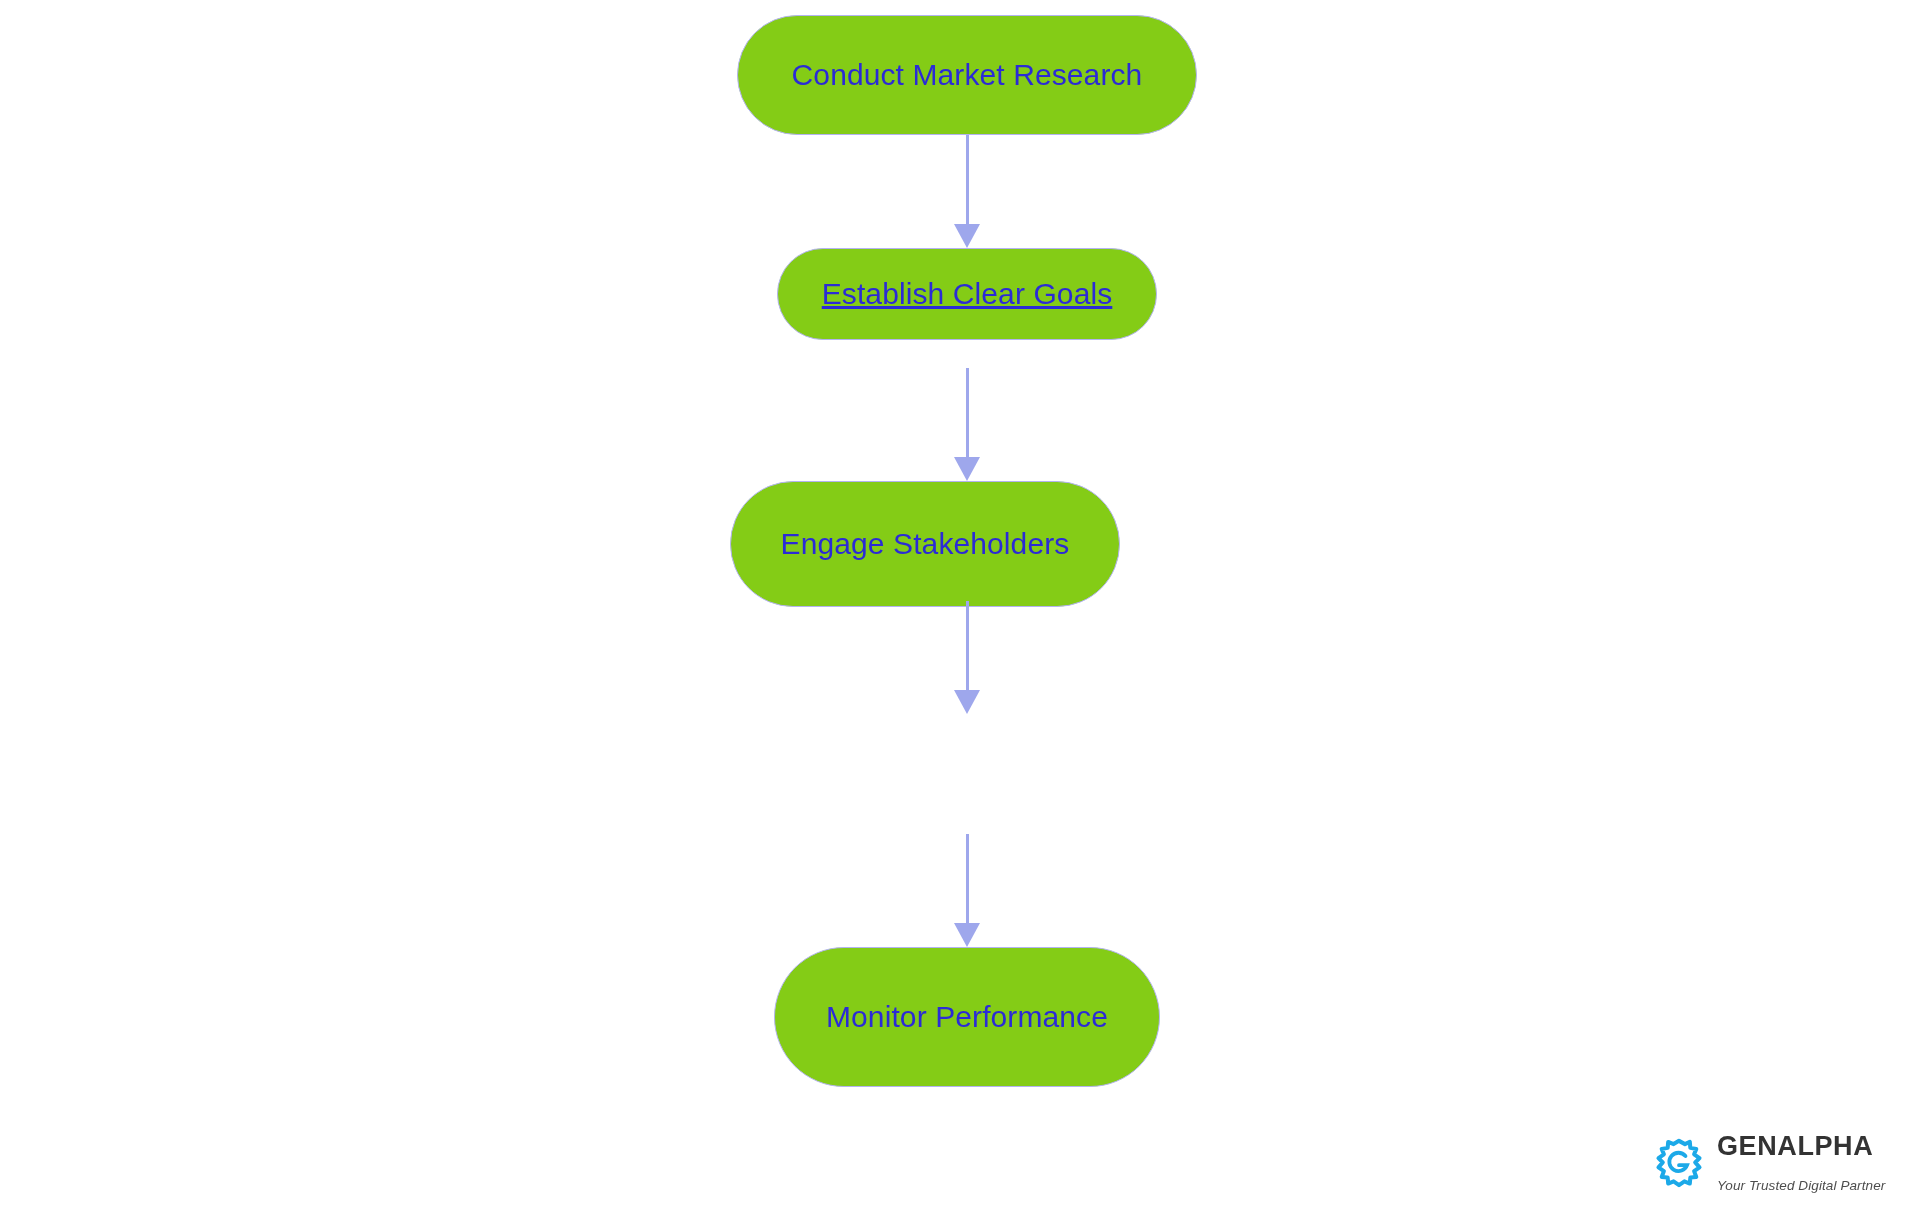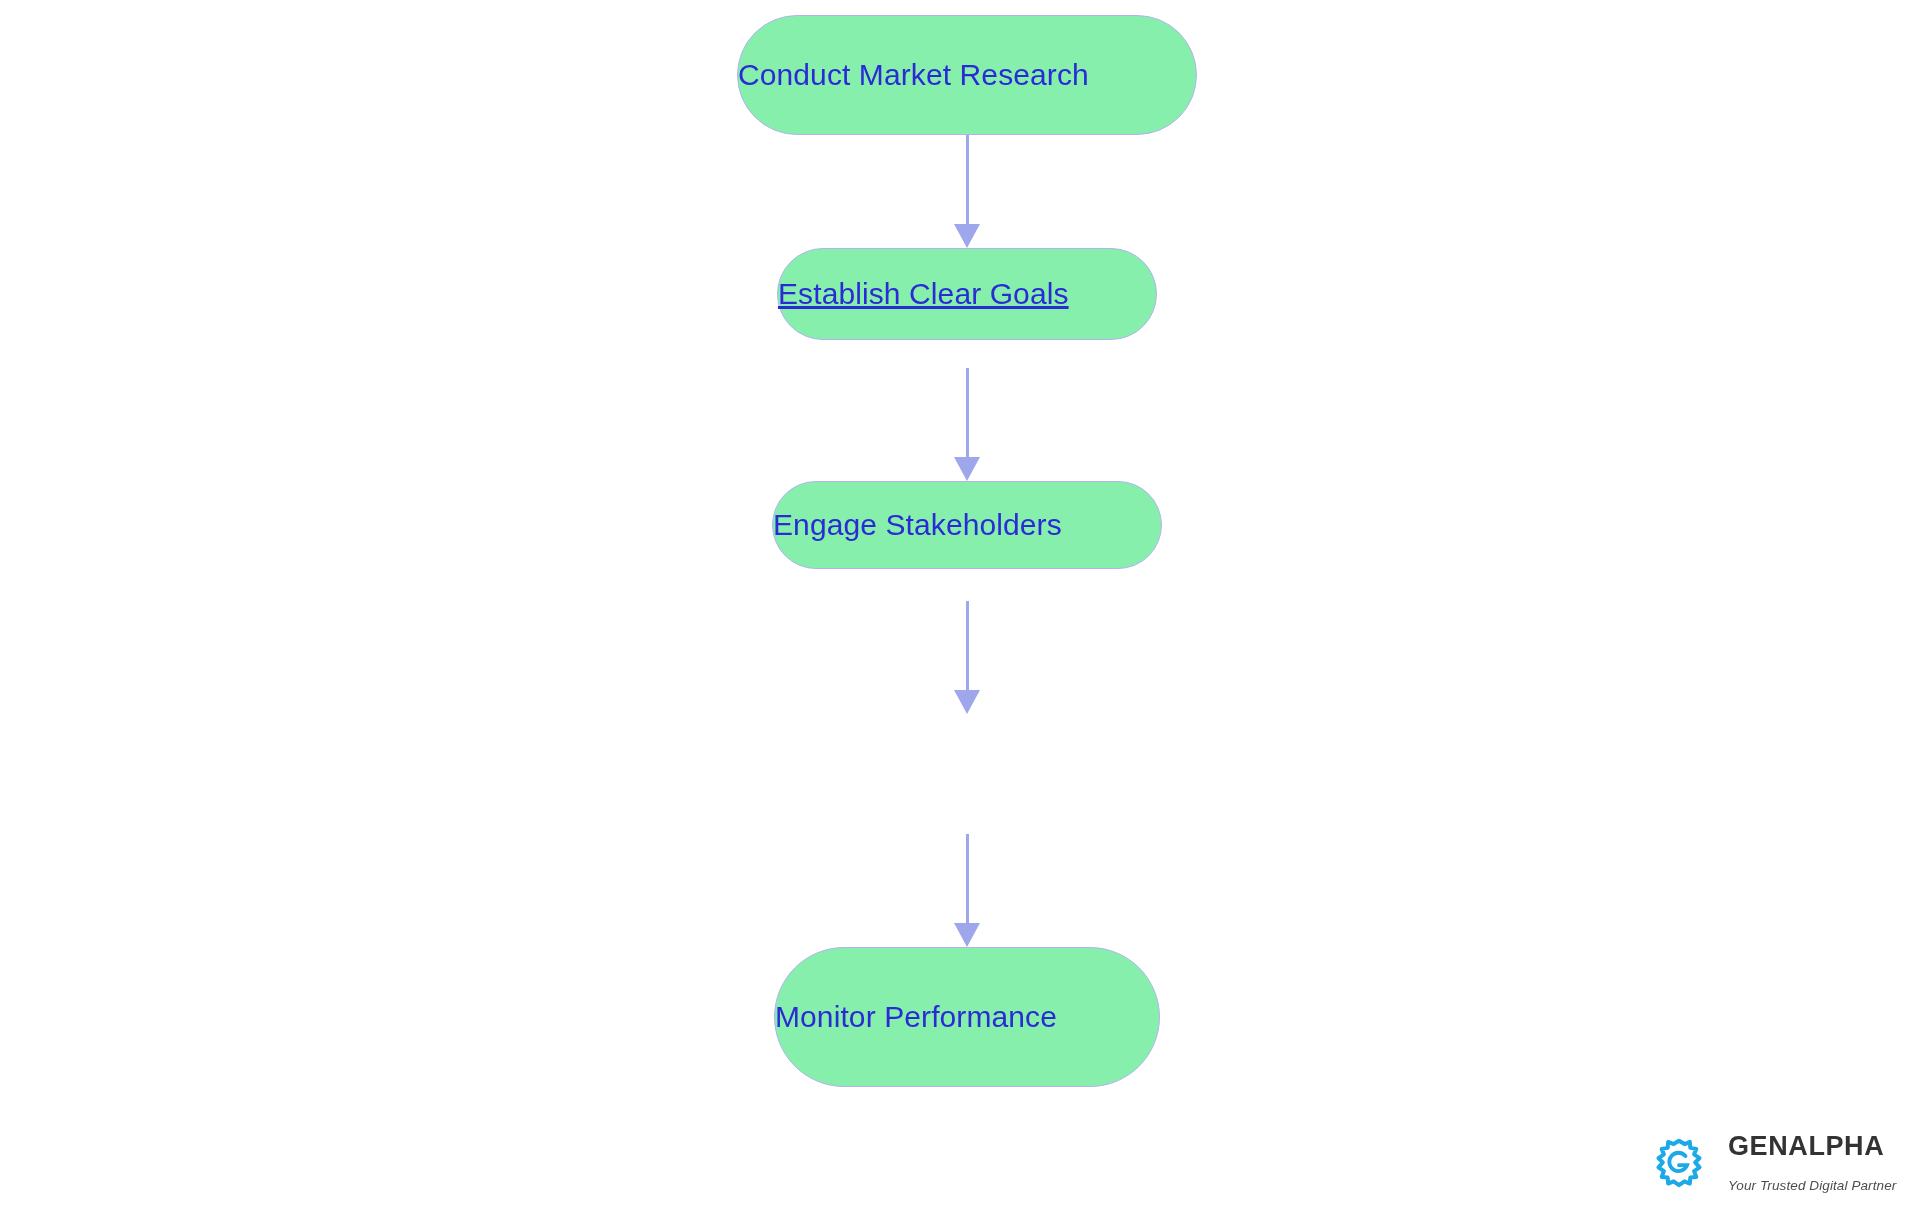--- a/index.html
+++ b/index.html
@@ -19,26 +19,26 @@
     position: absolute;
     inset: 0;
     width: 1920px;
     height: 1215px;
   }
 
   
   .node {
     position: absolute;
     box-sizing: border-box;
-    background: #86efac;
+    background: #84cc16;
     border: 1.6px solid #b3b3f0;
     border-radius: 999px;
     display: flex;
     align-items: center;
-    justify-content: flex-start;
+    justify-content: center;
     color: #2b2bd6;
     font-family: "Liberation Sans", sans-serif;
     font-size: 30px;
     font-weight: 400;
     letter-spacing: 0.1px;
     white-space: nowrap;
     user-select: none;
   }
   .node-label {
     display: block;
@@ -68,21 +68,21 @@
     border-top: 24px solid #9ea7ec;
   }
 
   
   #brand-logo {
     position: absolute;
     left: 1652px;
     top: 1132px;
     display: flex;
     align-items: center;
-    gap: 22px;
+    gap: 11px;
   }
   #brand-logo .gear-wrap {
     width: 54px;
     height: 54px;
     flex: 0 0 54px;
     display: block;
   }
   #brand-logo .wordmark {
     display: flex;
     flex-direction: column;
@@ -124,21 +124,21 @@
 
   <div class="node" style="left:777px; top:248px; width:380px; height:92px;text-decoration:underline;">
     <span class="node-label">Establish Clear Goals</span>
   </div>
 
   <div class="connector" style="left:952px; top:368px; height:113px;">
     <div class="stem" style="height:89px;"></div>
     <div class="head" style="top:89px;"></div>
   </div>
 
-  <div class="node" style="left:772px; top:481px; width:390px; height:88px;">
+  <div class="node" style="left:730px; top:481px; width:390px; height:126px;">
     <span class="node-label">Engage Stakeholders</span>
   </div>
 
   <div class="connector" style="left:952px; top:601px; height:113px;">
     <div class="stem" style="height:89px;"></div>
     <div class="head" style="top:89px;"></div>
   </div>
 
 
   <div class="connector" style="left:952px; top:834px; height:113px;">

